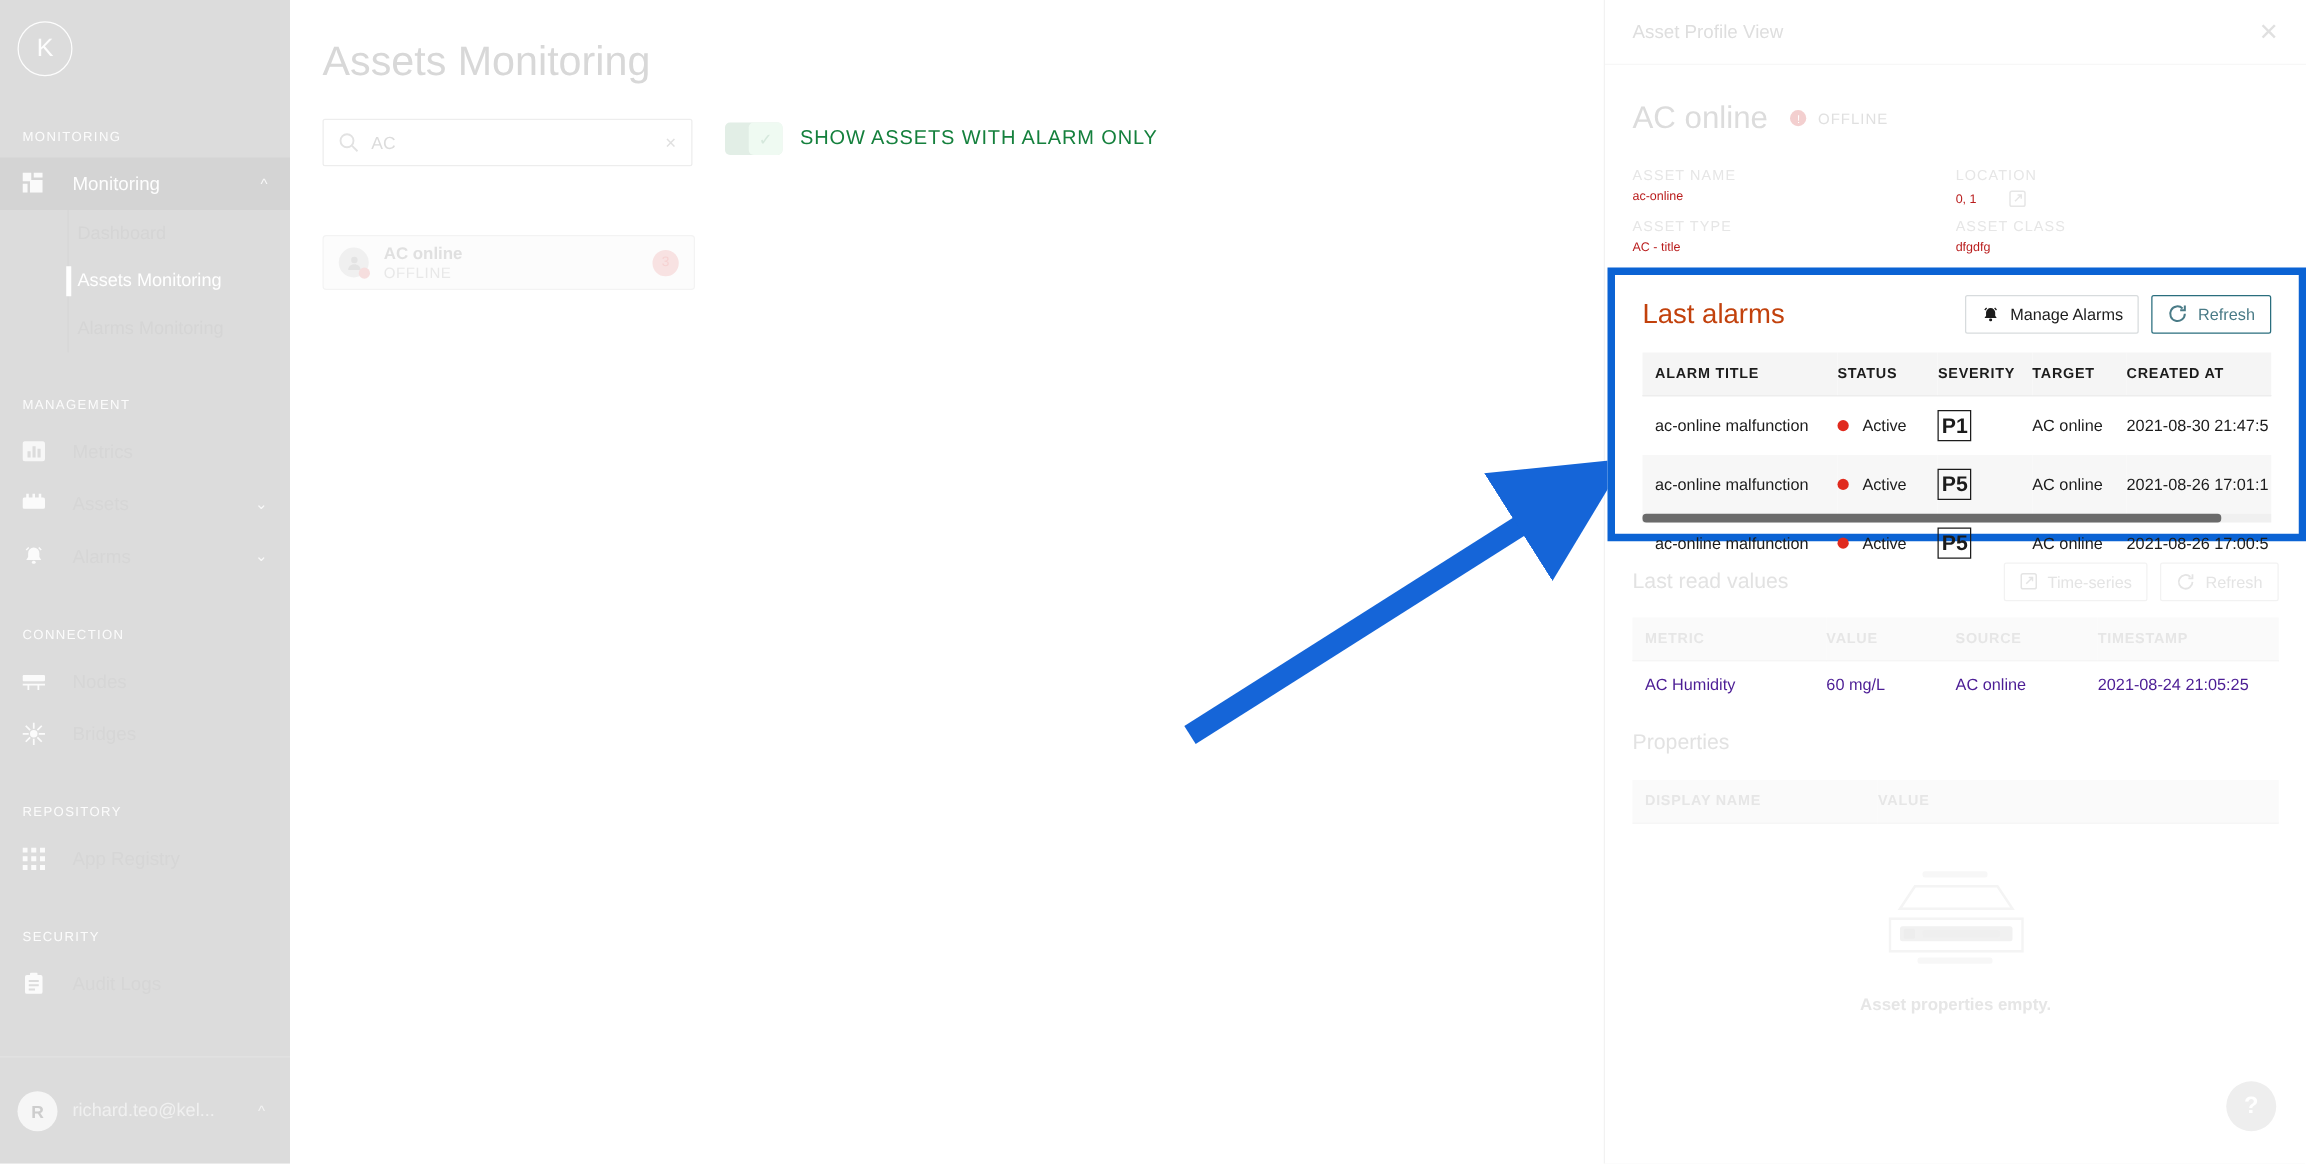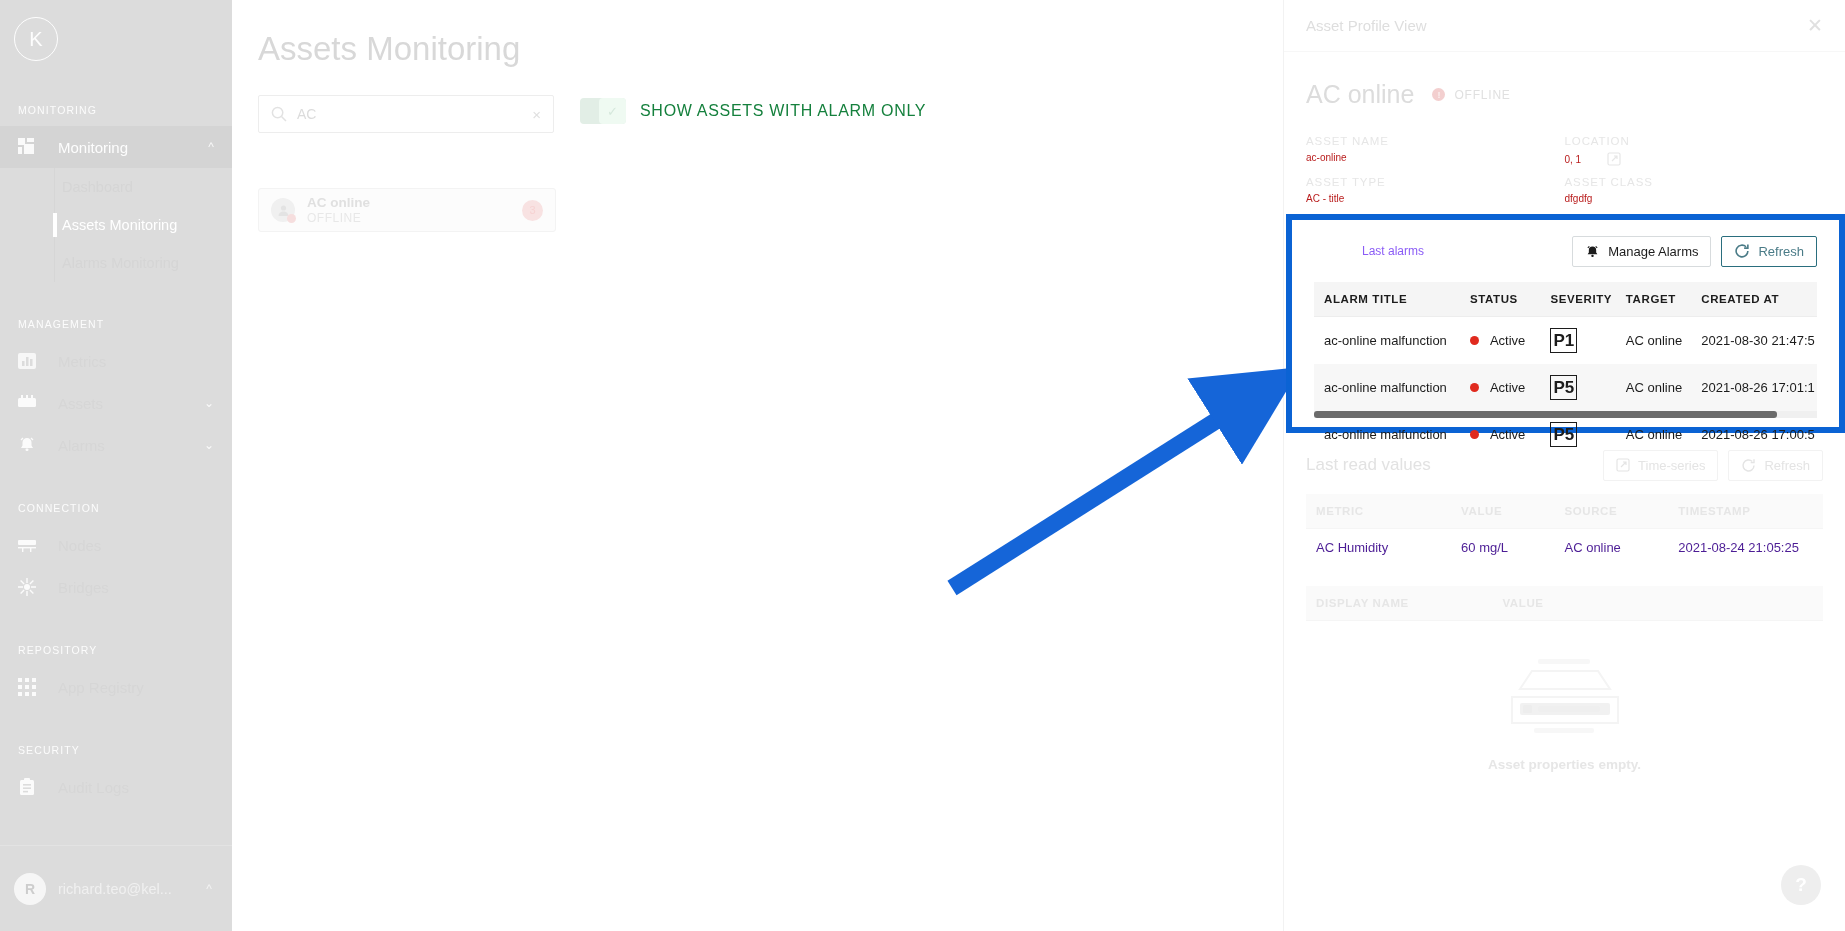--- a/index.html
+++ b/index.html
@@ -156,21 +156,21 @@
   .meta-val { font-size:10px; color:#b91c1c; padding-top:5px; display:flex; align-items:center;}
   .meta-val .ext-ic { margin-left:26px; color:#e6e6e6; display:flex; }
 
   
   .alarms-block {
     position:absolute; left:1286px; top:214px; width:559px; height:219px;
     border:6px solid #0b63d4; background:#ffffff; z-index:5;
   }
   .alarms-inner { padding:0 22px; height:100%; position:relative; }
   .block-head { height:62px; display:flex; align-items:center; }
-  .block-head .bh-title { flex:1; font-size:12px; color:#8b5cf6;margin-left:48px; }
+  .block-head .bh-title { flex:1; font-size:22px; color:#c2410c; }
   .btn {
     height:31px; display:flex; align-items:center; padding:0 12px;
     border:1px solid #d7dbdd; border-radius:2px; font-size:13px; color:#1c1c1c;
     background:#fff; margin-left:10px;
   }
   .btn .b-ic { display:flex; margin-right:8px; }
   .btn.outline-accent { border:1px solid #2a6e7e; color:#4a7b87; }
 
   .tbl { width:100%; border-collapse:collapse; table-layout:fixed; }
   .tbl thead th {
@@ -499,20 +499,21 @@
         <tbody>
           <tr>
             <td style="padding-left:10px">AC Humidity</td>
             <td>60 mg/L</td>
             <td>AC online</td>
             <td>2021-08-24 21:05:25</td>
           </tr>
         </tbody>
       </table>
 
+      <div class="props-title">Properties</div>
 
       <table class="tbl ghost" style="margin-top:20px">
         <thead>
           <tr>
             <th style="width:38%;padding-left:10px">DISPLAY NAME</th>
             <th style="width:62%">VALUE</th>
           </tr>
         </thead>
       </table>
 

